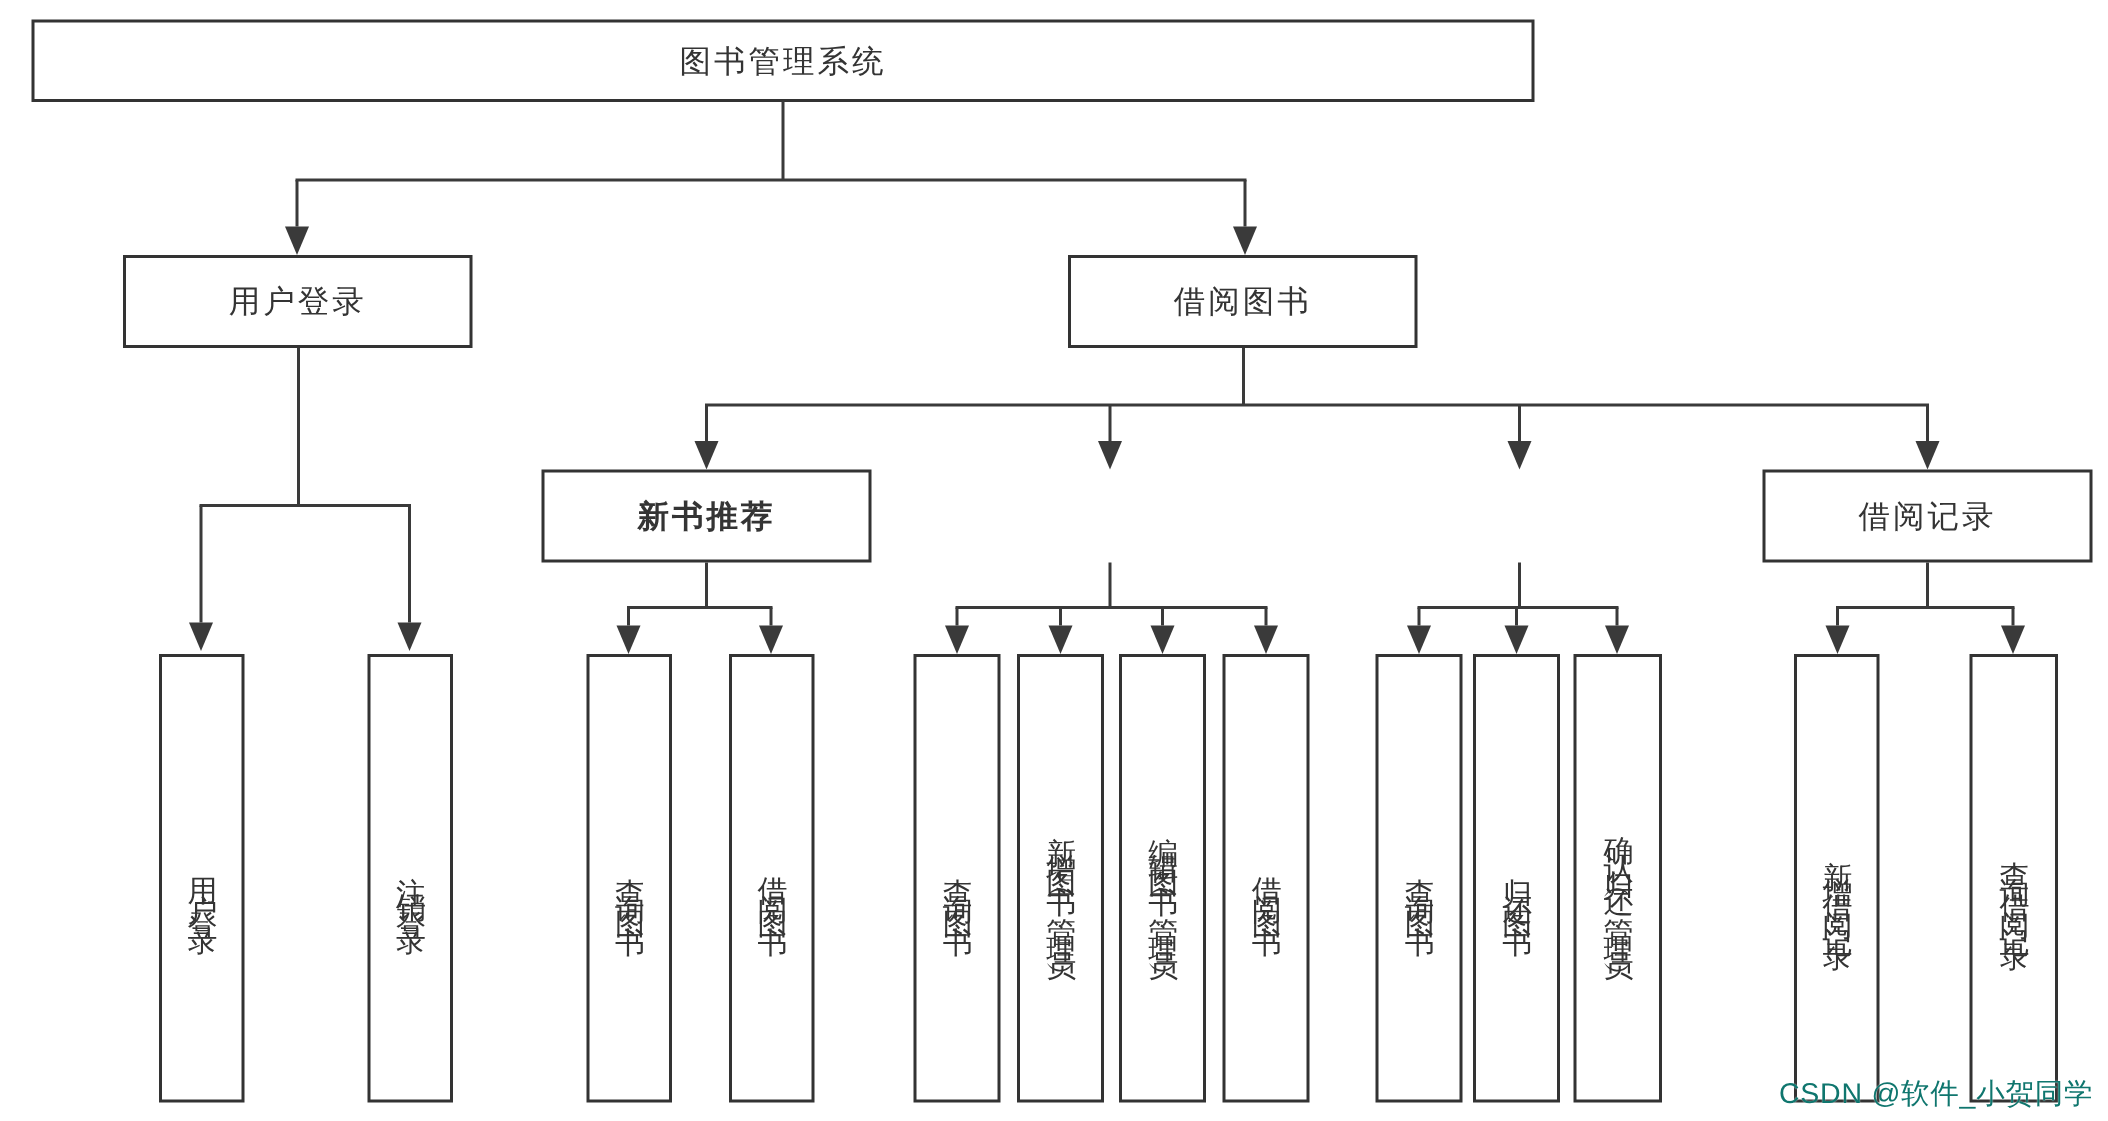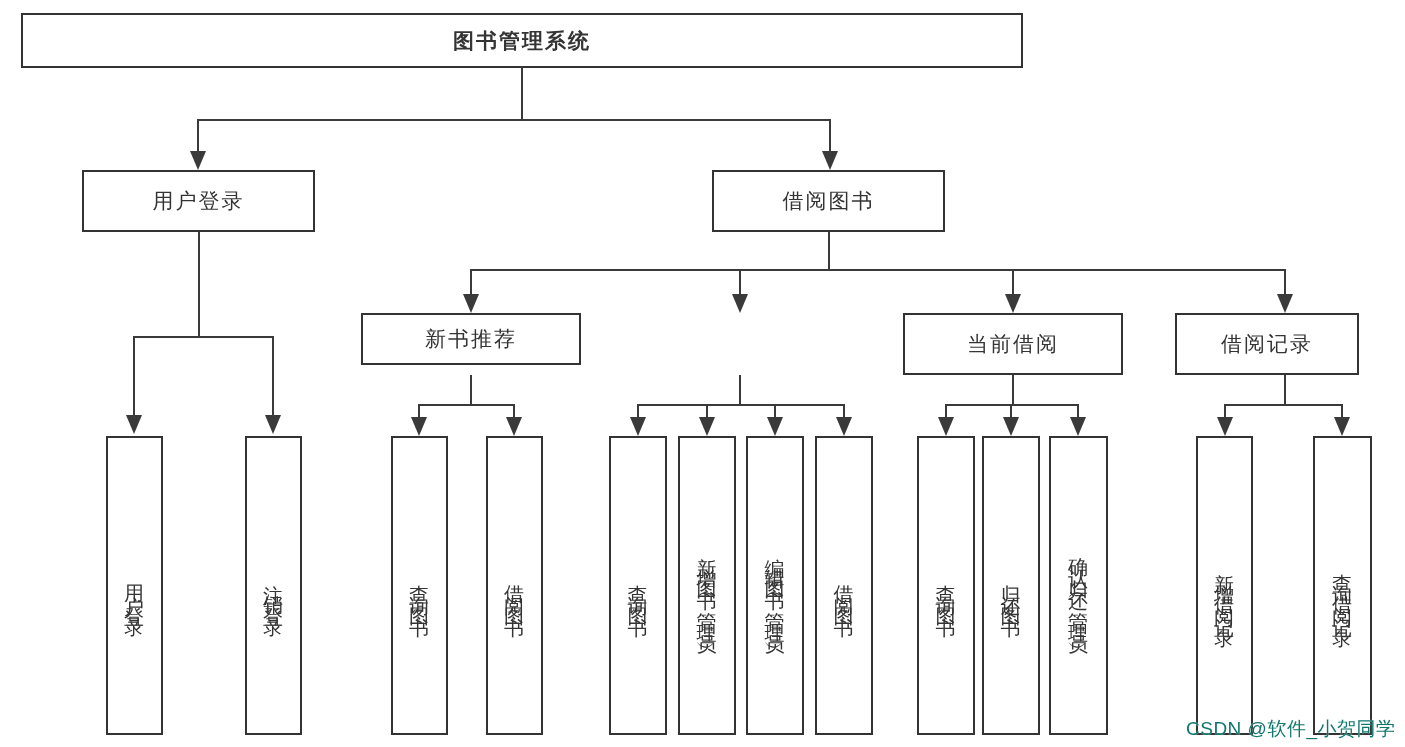--- a/index.html
+++ b/index.html
@@ -26,28 +26,27 @@
     position:absolute;left:1186px;top:716px;z-index:10;
     font-size:19px;color:#0f766e;letter-spacing:0.5px;white-space:nowrap;
     text-shadow:0 0 1px rgba(255,255,255,0.8);
   }
 </style>
 </head>
 <body>
 
 <div id="stage">
 
-  <div class="box h" style="left:21px;top:13px;width:1002px;height:55px;font-weight:bold;">图书管理系统</div>
+  <div class="box h" style="left:21px;top:13px;width:1002px;height:55px;">图书管理系统</div>
 
   <div class="box h" style="left:82px;top:170px;width:233px;height:62px;">用户登录</div>
   <div class="box h" style="left:712px;top:170px;width:233px;height:62px;">借阅图书</div>
 
-  <div class="box h" style="left:361px;top:313px;width:220px;height:52px;">新书推荐</div>
-  <div class="box h" style="left:903px;top:313px;width:220px;height:62px;">当前借阅</div>
-  <div class="box h" style="left:1175px;top:313px;width:184px;height:62px;">借阅记录</div>
+  <div class="box h" style="left:361px;top:313px;width:220px;height:62px;font-weight:bold;">新书推荐</div>
+  <div class="box h" style="left:1175px;top:313px;width:220px;height:62px;">借阅记录</div>
 
   <div class="box v" style="left:106px;top:436px;width:57px;height:299px;">用户登录</div>
   <div class="box v" style="left:245px;top:436px;width:57px;height:299px;">注销登录</div>
 
   <div class="box v" style="left:391px;top:436px;width:57px;height:299px;">查询图书</div>
   <div class="box v" style="left:486px;top:436px;width:57px;height:299px;">借阅图书</div>
 
   <div class="box v" style="left:609px;top:436px;width:58px;height:299px;">查询图书</div>
   <div class="box v" style="left:678px;top:436px;width:58px;height:299px;">新增图书（管理员）</div>
   <div class="box v" style="left:746px;top:436px;width:58px;height:299px;">编辑图书（管理员）</div>

